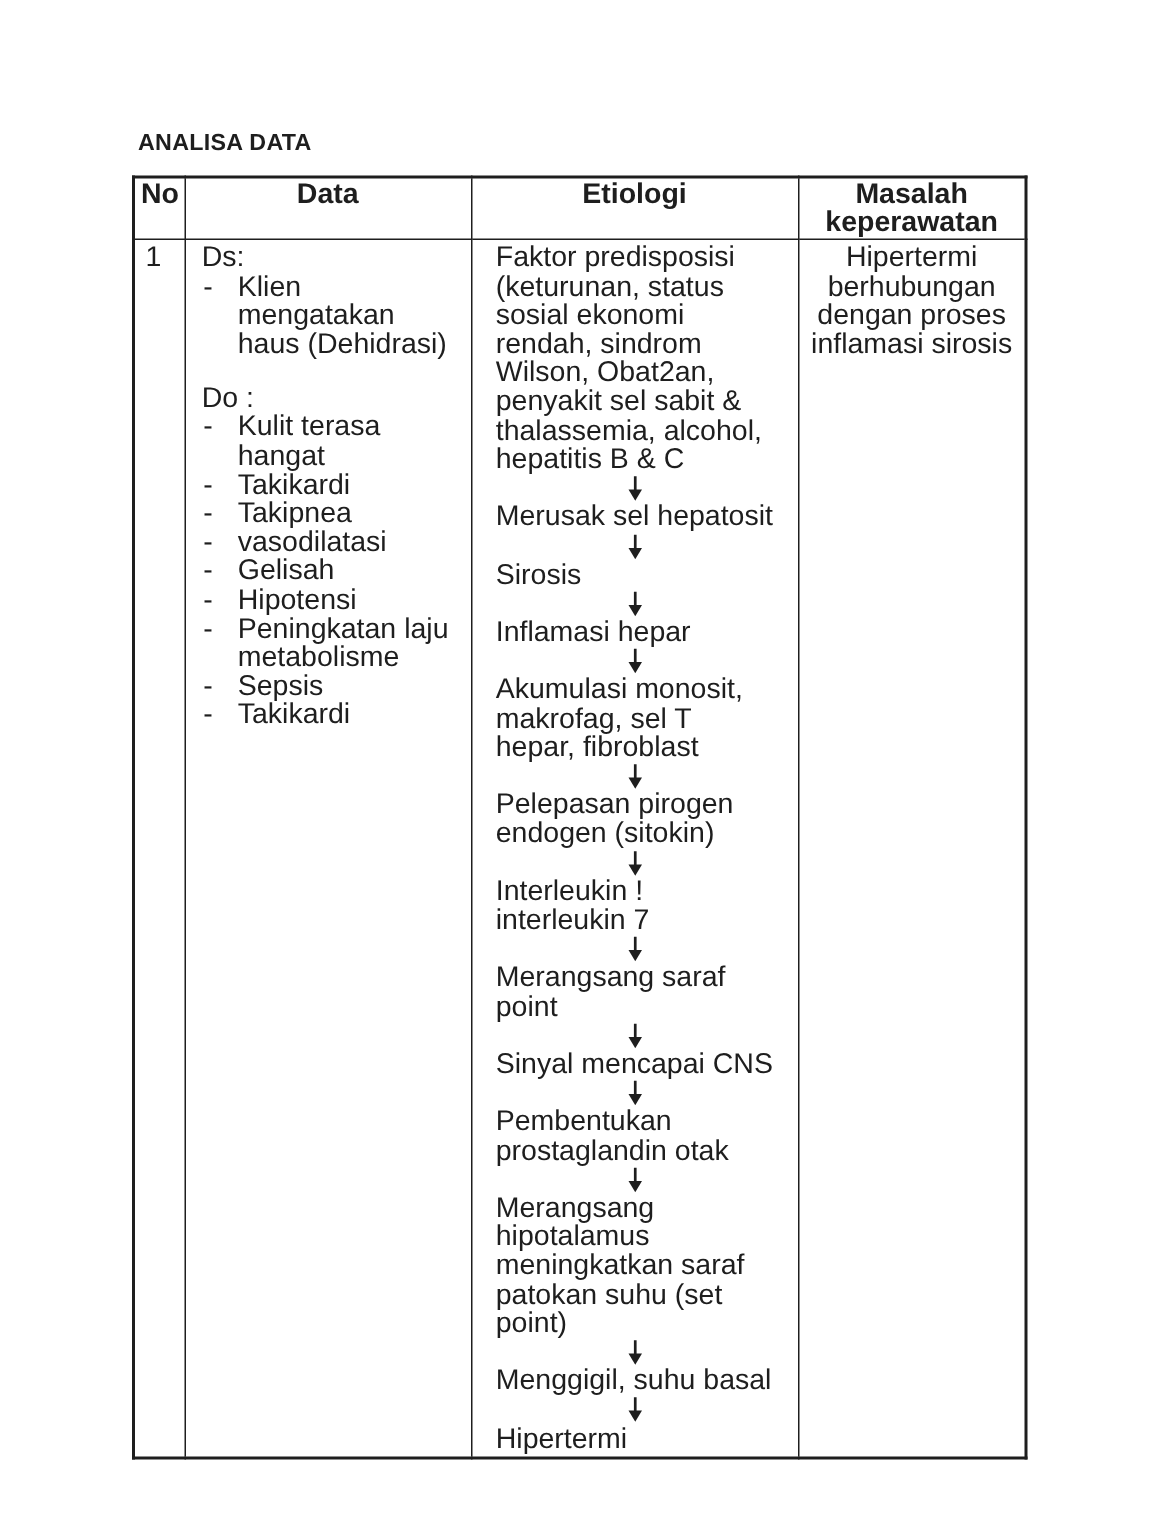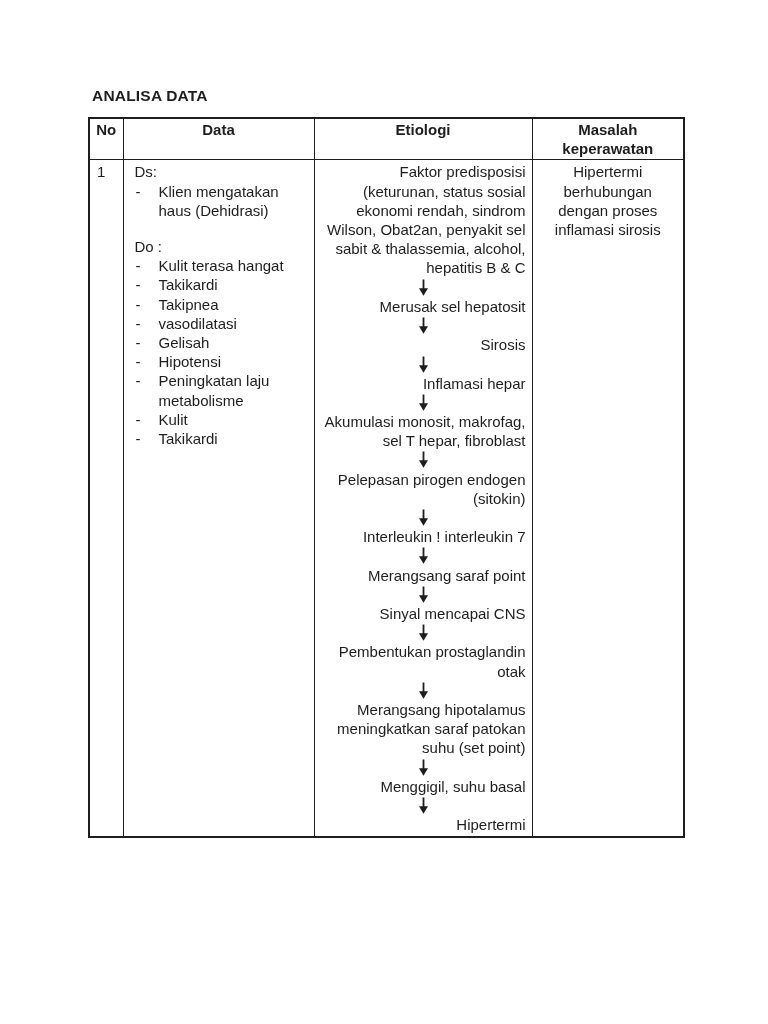--- a/index.html
+++ b/index.html
@@ -35,21 +35,21 @@
     border: 2px solid #1e1e1e;
   }
   .col-no       { width: 34px;  }
   .col-data     { width: 191px; }
   .col-etiologi { width: 218px; }
   .col-masalah  { width: 152px; }
 
   th, td {
     border: 1.5px solid #1e1e1e;
     vertical-align: top;
-    font-size: 15px;
+    font-size: 19px;
     line-height: 19.2px;
     font-weight: normal;
     color: #1e1e1e;
   }
   thead th {
     font-weight: bold;
     text-align: center;
     padding: 1px 4px;
     height: 36px;
   }
@@ -73,22 +73,22 @@
     flex: 0 0 23px;
     padding-left: 1px;
   }
   .bullet-item .li-text {
     flex: 1 1 auto;
   }
   .do-label {
     margin-top: 17px;
   }
   .cell-etiologi {
-    padding: 2px 6px;
-    text-align: right;
+    padding: 2px 16px;
+    text-align: left;
   }
   .arrow-row {
     height: 19.2px;
     display: flex;
     justify-content: center;
     align-items: center;
   }
   .flow .flow-step:last-child .arrow-row {
     display: none;
   }
@@ -166,21 +166,21 @@
                 <span class="li-text">Hipotensi</span>
               </li>
 
               <li class="bullet-item">
                 <span class="dash">-</span>
                 <span class="li-text">Peningkatan laju metabolisme</span>
               </li>
 
               <li class="bullet-item">
                 <span class="dash">-</span>
-                <span class="li-text">Kulit</span>
+                <span class="li-text">Sepsis</span>
               </li>
 
               <li class="bullet-item">
                 <span class="dash">-</span>
                 <span class="li-text">Takikardi</span>
               </li>
             </ul>
         </td>
 
         <td class="cell-etiologi">

